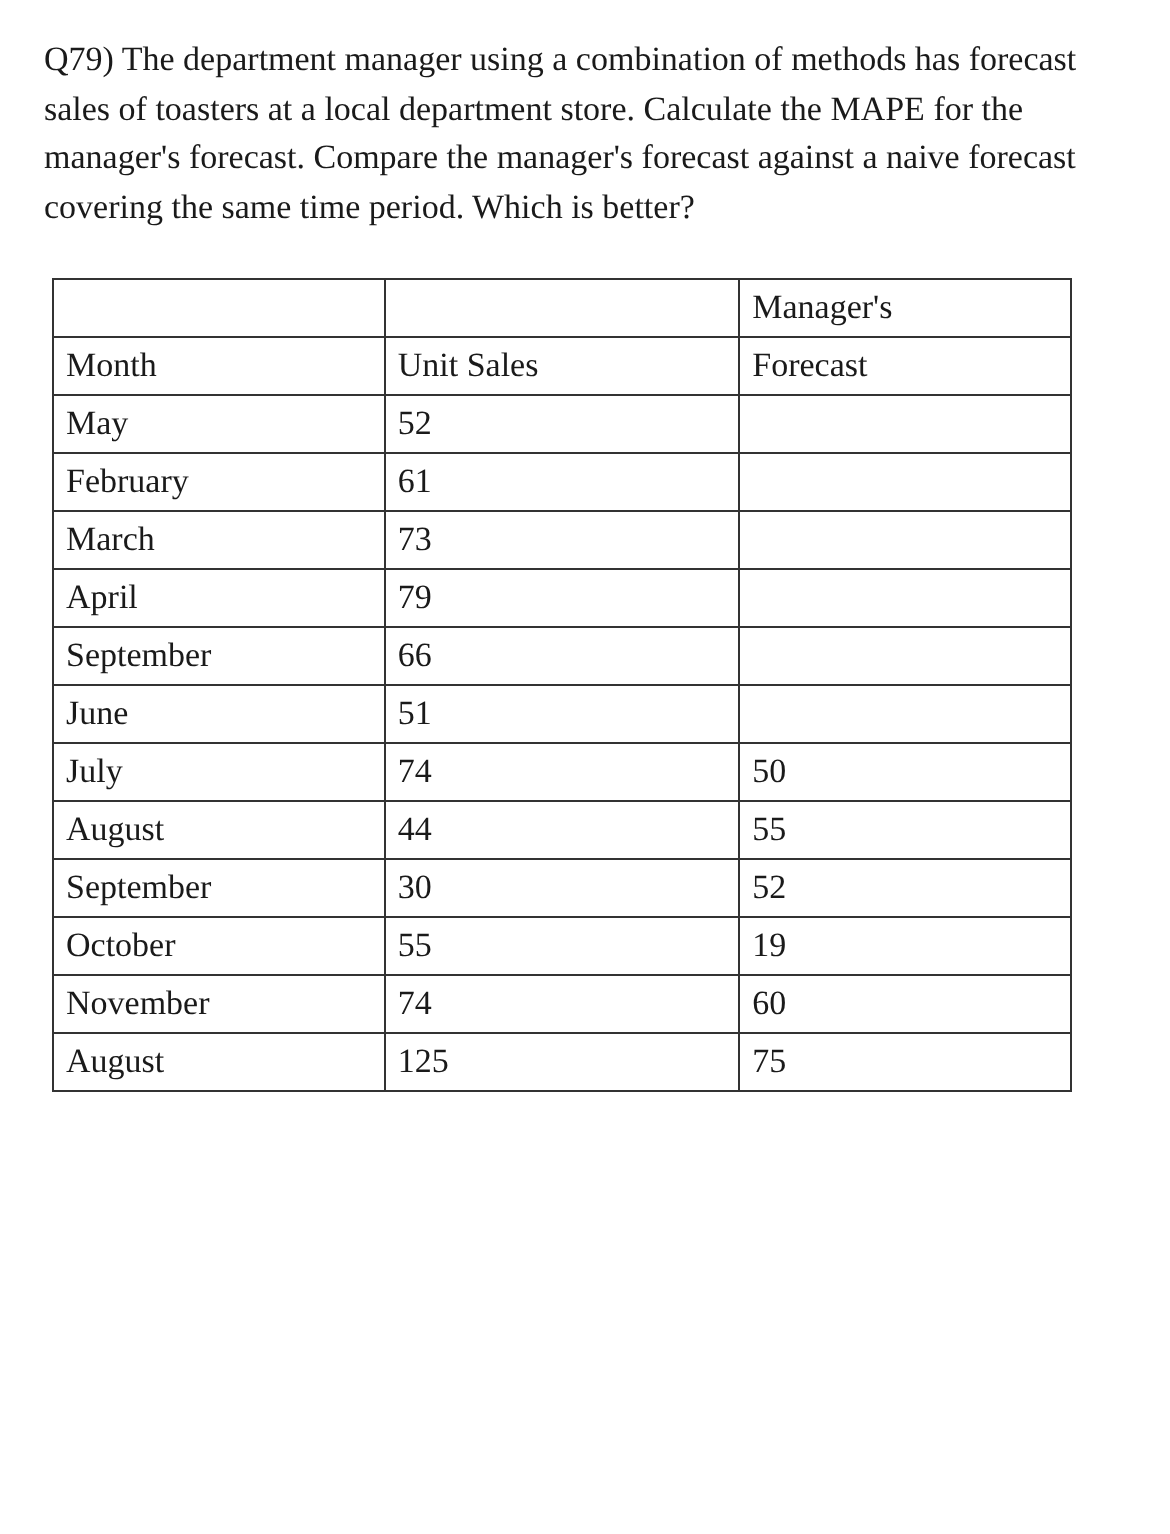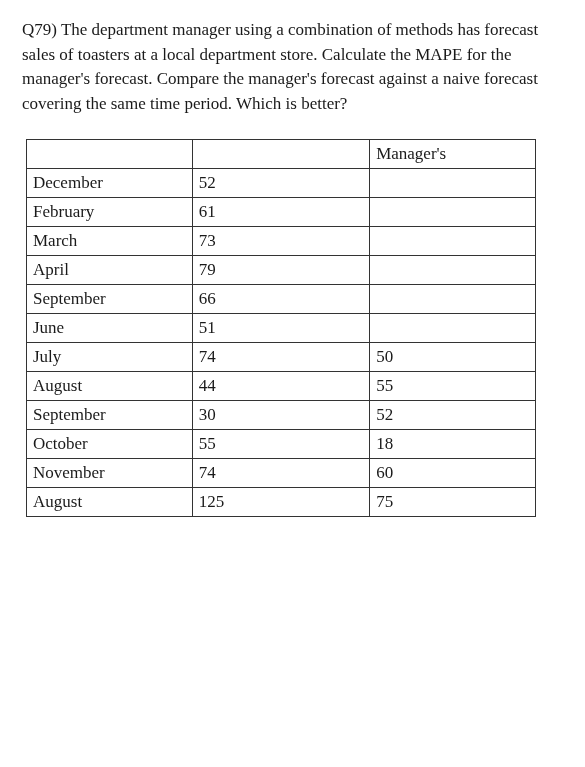--- a/index.html
+++ b/index.html
@@ -59,23 +59,28 @@
 
 <table class="data-table">
   <tbody>
 
     <tr>
       <td class="col-month"></td>
       <td class="col-unit"></td>
       <td class="col-forecast">Manager's</td>
     </tr>
 
+    <tr>
+      <td class="col-month">Month</td>
+      <td class="col-unit">Unit Sales</td>
+      <td class="col-forecast">Forecast</td>
+    </tr>
 
     <tr>
-      <td>December</td>
+      <td>May</td>
       <td>52</td>
       <td></td>
     </tr>
     <tr>
       <td>February</td>
       <td>61</td>
       <td></td>
     </tr>
     <tr>
       <td>March</td>
@@ -108,21 +113,21 @@
       <td>55</td>
     </tr>
     <tr>
       <td>September</td>
       <td>30</td>
       <td>52</td>
     </tr>
     <tr>
       <td>October</td>
       <td>55</td>
-      <td>18</td>
+      <td>19</td>
     </tr>
     <tr>
       <td>November</td>
       <td>74</td>
       <td>60</td>
     </tr>
     <tr>
       <td>August</td>
       <td>125</td>
       <td>75</td>

